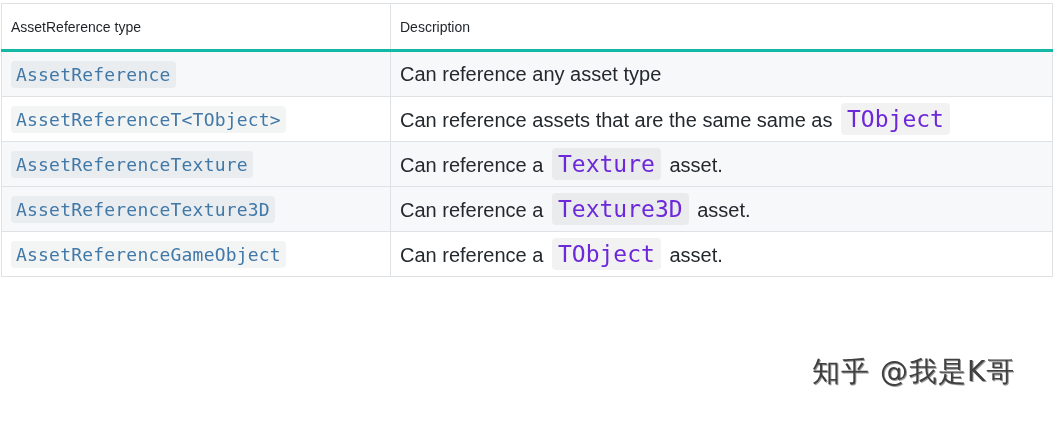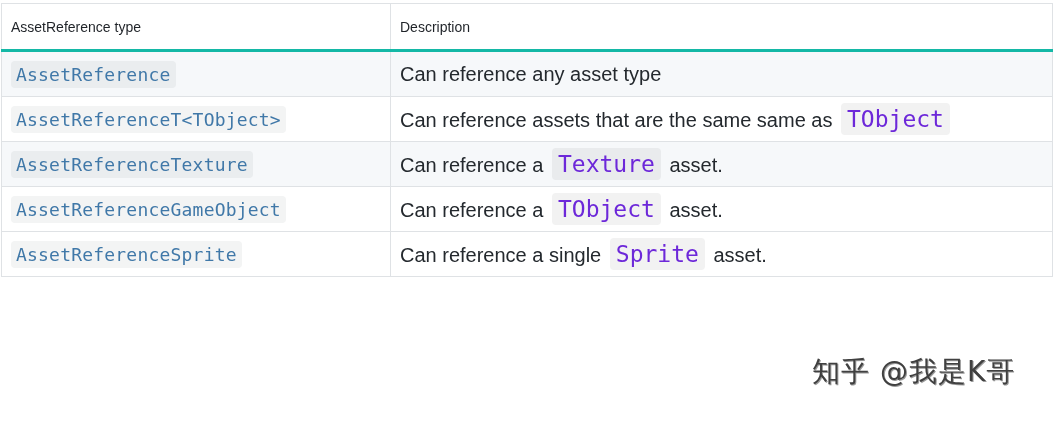--- a/index.html
+++ b/index.html
@@ -77,24 +77,24 @@
       <td><span>Can reference any asset type</span></td>
     </tr>
     <tr class="odd">
       <td><span class="code-link">AssetReferenceT&lt;TObject&gt;</span></td>
       <td><span>Can reference assets that are the same same as</span> <span class="code">TObject</span></td>
     </tr>
     <tr class="even">
       <td><span class="code-link">AssetReferenceTexture</span></td>
       <td><span>Can reference a</span> <span class="code">Texture</span> <span>asset.</span></td>
     </tr>
+    <tr class="even">
+      <td><span class="code-link">AssetReferenceTexture3D</span></td>
+      <td><span>Can reference a</span> <span class="code">Texture3D</span> <span>asset.</span></td>
+    </tr>
     <tr class="odd">
       <td><span class="code-link">AssetReferenceGameObject</span></td>
       <td><span>Can reference a</span> <span class="code">TObject</span> <span>asset.</span></td>
-    </tr>
-    <tr class="odd">
-      <td><span class="code-link">AssetReferenceSprite</span></td>
-      <td><span>Can reference a single</span> <span class="code">Sprite</span> <span>asset.</span></td>
     </tr>
   </tbody>
 </table>
 
 <div class="watermark">知乎 @我是K哥</div>
 
 </body></html>

